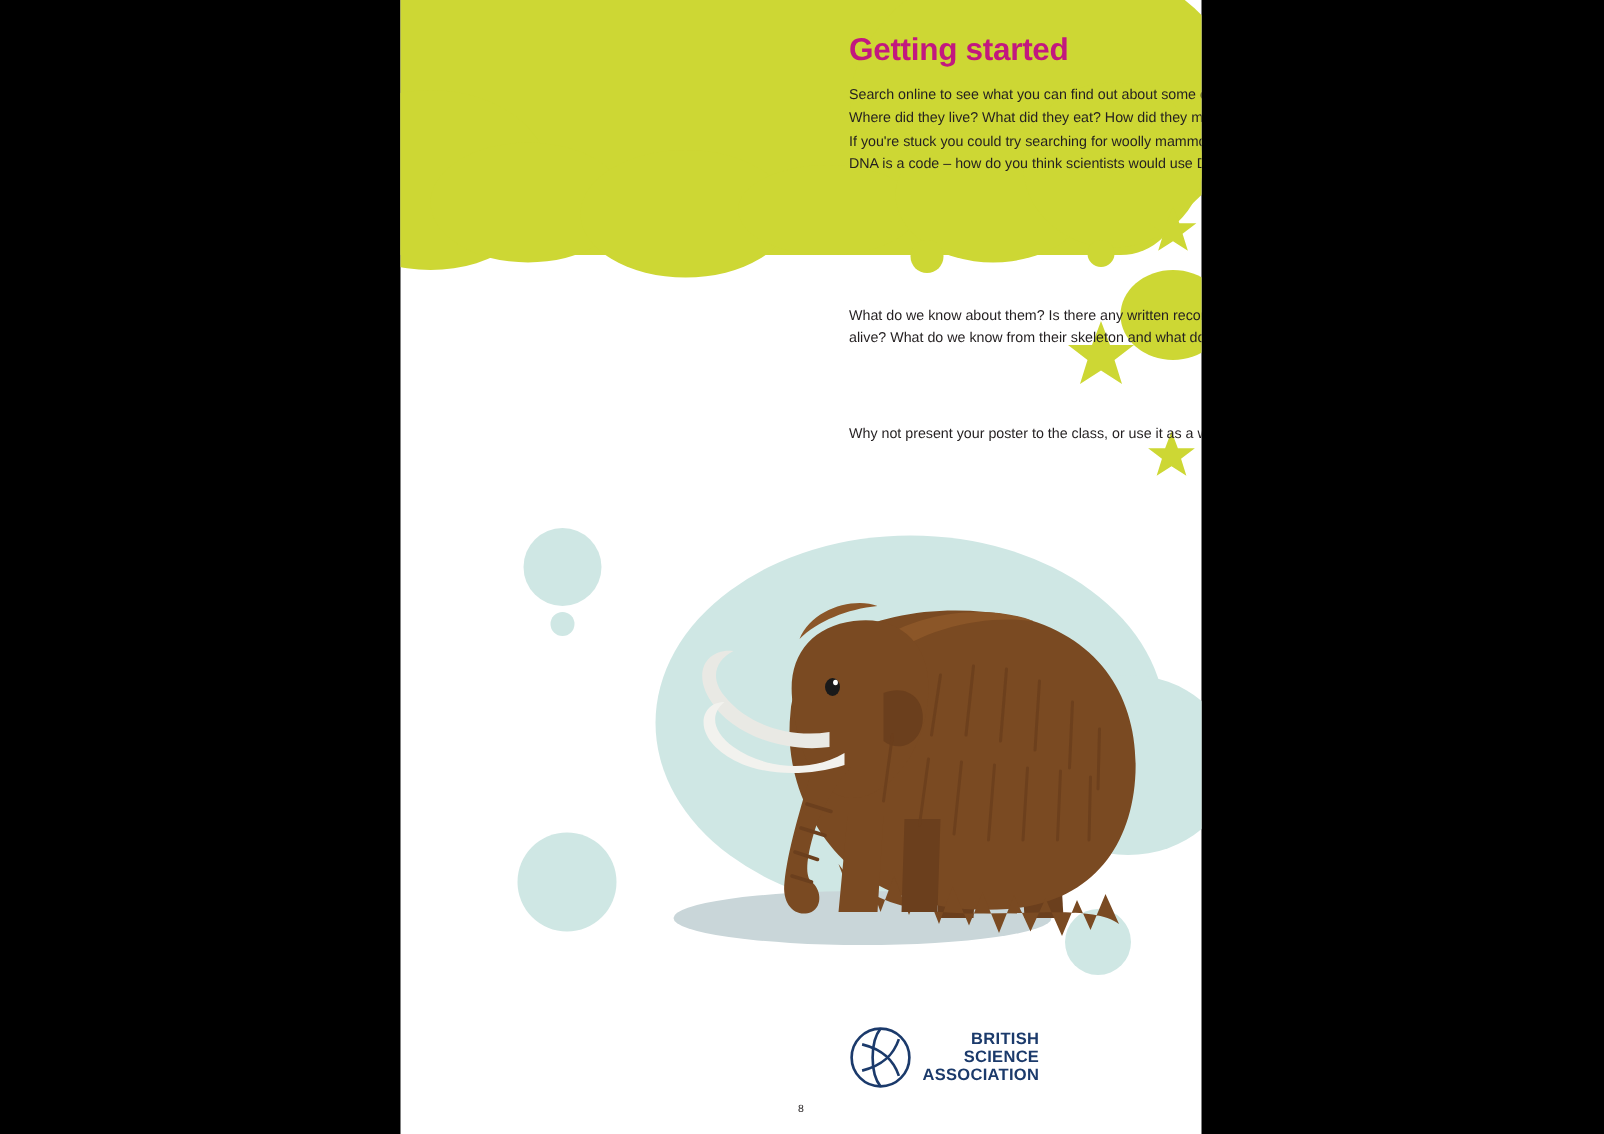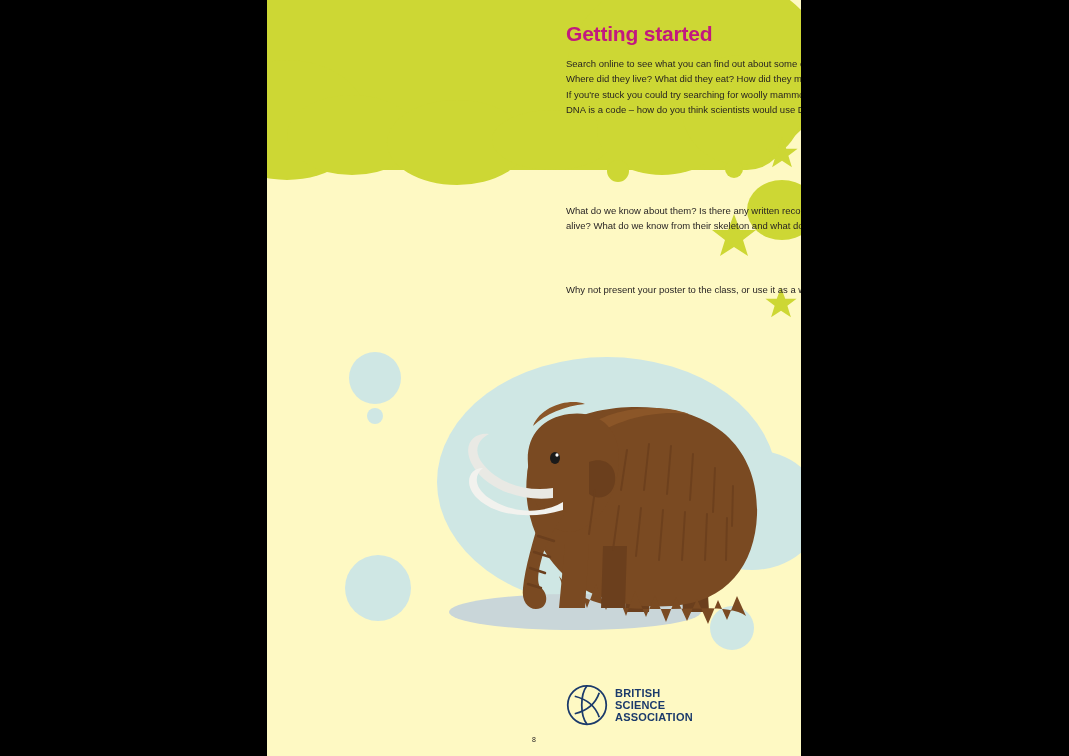--- a/index.html
+++ b/index.html
@@ -12,21 +12,21 @@
     height: 756px;
     overflow: hidden;
     font-family: "Liberation Sans", sans-serif;
   }
   .page {
     position: absolute;
     left: 267px;
     top: 0;
     width: 534px;
     height: 756px;
-    background: #fef9c3;
+    background: #ffffff;
     overflow: hidden;
   }
 
   
   .blob-green {
     position: absolute;
     background: #cdd734;
     border-radius: 50%;
   }
   .blob-teal {
@@ -75,20 +75,21 @@
     display: flex;
     align-items: center;
     gap: 7px;
   }
   .logo-text {
     font-size: 11px;
     font-weight: bold;
     color: #1b3a6b;
     line-height: 1.12;
     letter-spacing: 0.2px;
+    text-align: right;
   }
 </style>
 </head>
 <body>
 
 <div class="page">
 
   <div>
     <div class="blob-green" style="left:-40px; top:-60px; width:560px; height:230px; border-radius:0 0 40px 40px;"></div>
     <div class="blob-green" style="left:300px; top:-30px; width:260px; height:200px;"></div>

